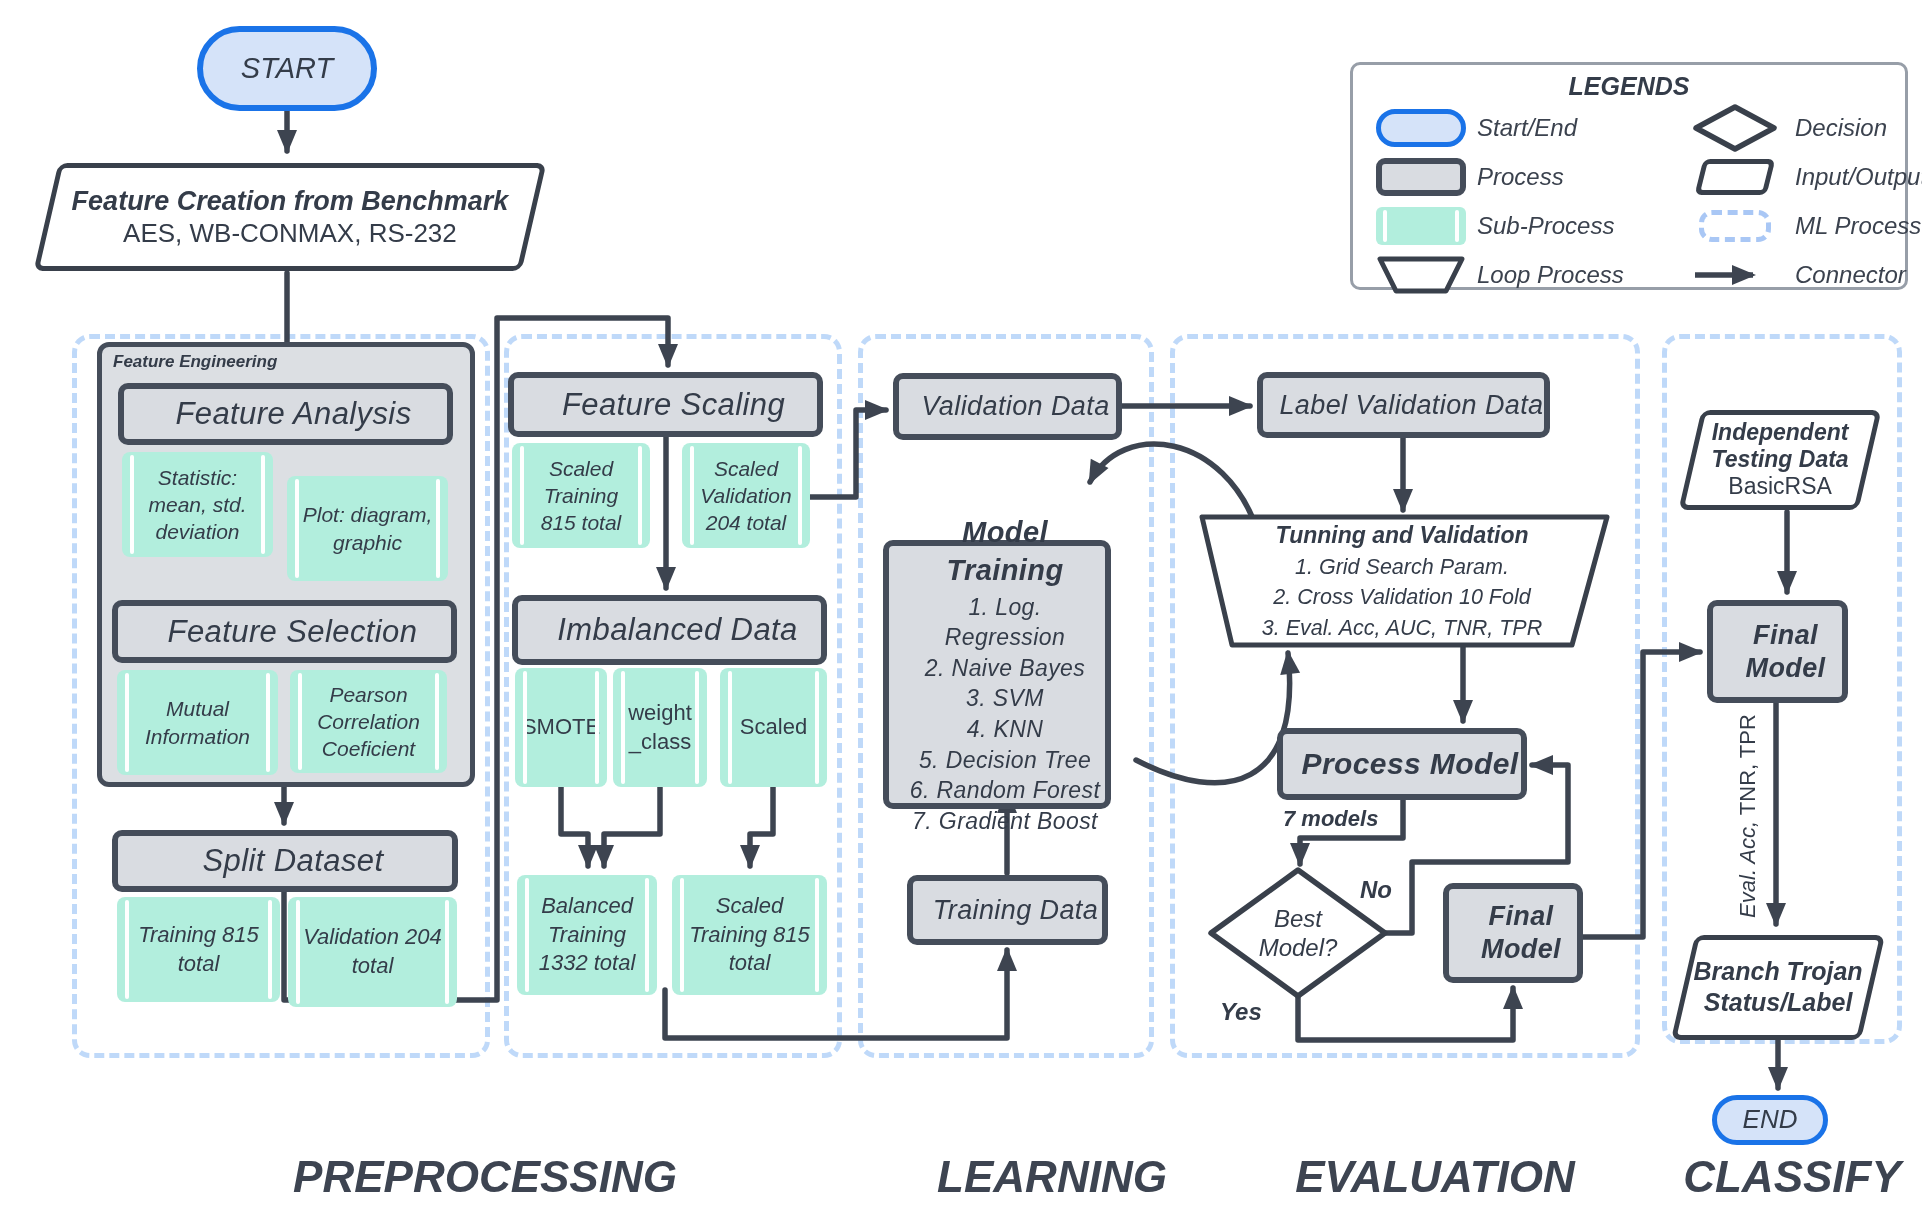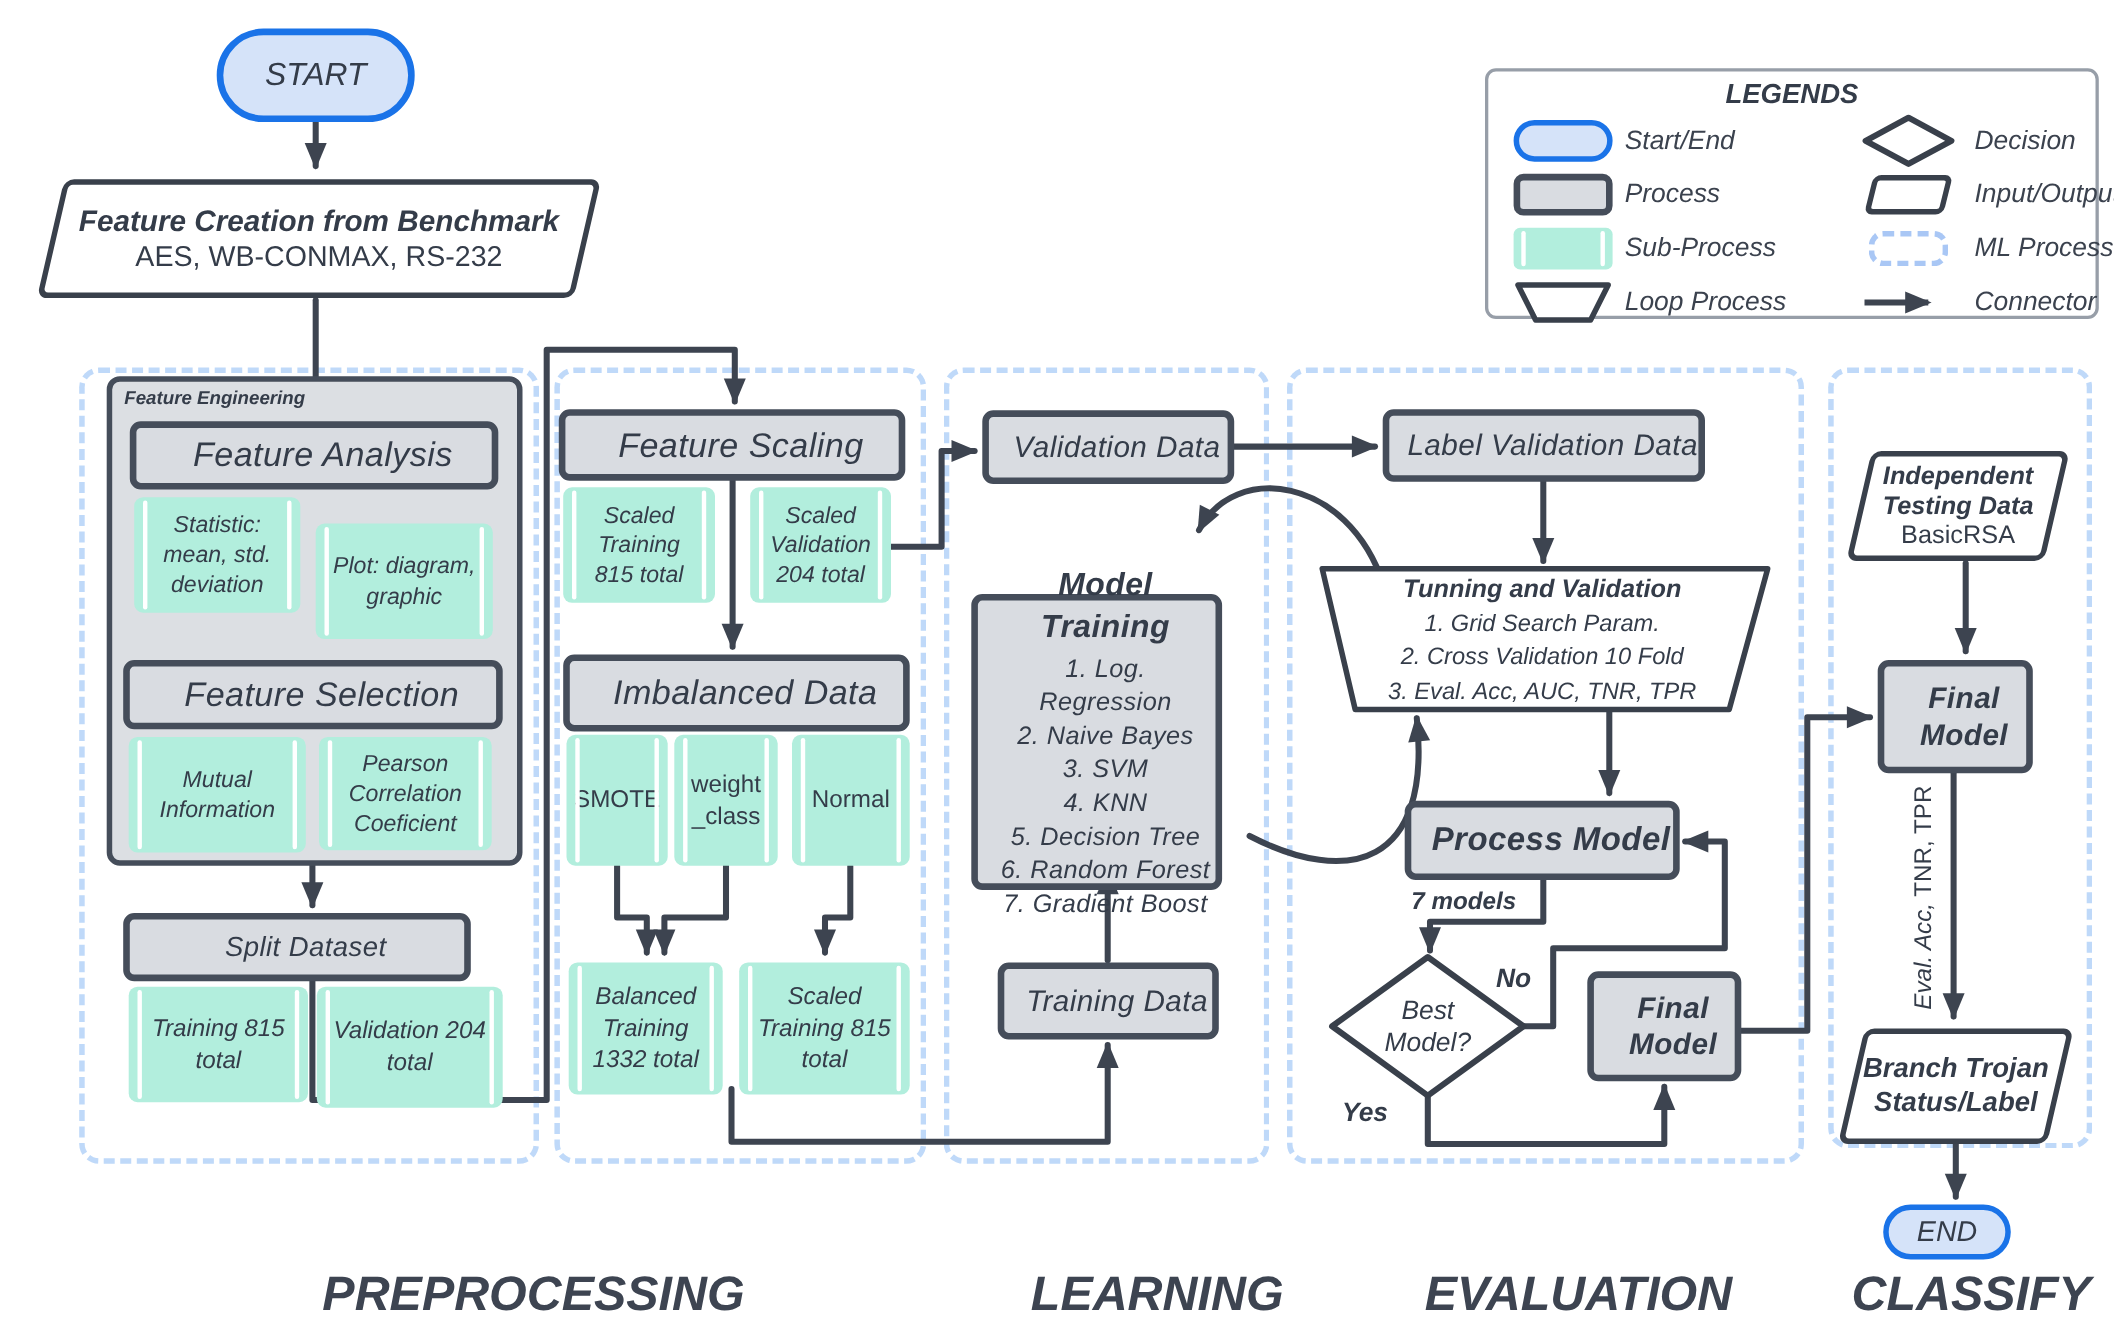--- a/index.html
+++ b/index.html
@@ -147,38 +147,38 @@
   </div>
   <div class="n sub" style="left:122px;top:452px;width:151px;height:105px;font-size:21px;">Statistic: mean, std. deviation</div>
   <div class="n sub" style="left:287px;top:452px;width:161px;height:105px;font-size:21px;margin-top:24px;">Plot: diagram, graphic</div>
 
   <div class="n proc" style="left:112px;top:600px;width:345px;height:63px;font-size:31px;">
     <span>Feature Selection</span>
   </div>
   <div class="n sub" style="left:117px;top:670px;width:161px;height:105px;font-size:21px;">Mutual Information</div>
   <div class="n sub" style="left:290px;top:670px;width:157px;height:103px;font-size:21px;">Pearson Correlation Coeficient</div>
 
-  <div class="n proc" style="left:112px;top:830px;width:316px;height:62px;font-size:25px;">
+  <div class="n proc" style="left:112px;top:830px;width:346px;height:62px;font-size:31px;">
     <span>Split Dataset</span>
   </div>
   <div class="n sub" style="left:117px;top:897px;width:163px;height:105px;font-size:22px;">Training 815 total</div>
   <div class="n sub" style="left:288px;top:897px;width:169px;height:110px;font-size:22px;">Validation 204 total</div>
 
   <div class="n proc" style="left:508px;top:372px;width:315px;height:65px;font-size:31px;">
     <span>Feature Scaling</span>
   </div>
   <div class="n sub" style="left:512px;top:443px;width:138px;height:105px;font-size:21px;">Scaled Training 815 total</div>
   <div class="n sub" style="left:682px;top:443px;width:128px;height:105px;font-size:21px;padding:2px 8px;">Scaled Validation 204 total</div>
 
   <div class="n proc" style="left:512px;top:595px;width:315px;height:70px;font-size:31px;">
     <span>Imbalanced Data</span>
   </div>
   <div class="n sub upright" style="left:515px;top:668px;width:92px;height:119px;font-size:22px;padding:2px 6px;">SMOTE</div>
   <div class="n sub upright" style="left:613px;top:668px;width:94px;height:119px;font-size:22px;padding:2px 14px;">weight _class</div>
-  <div class="n sub upright" style="left:720px;top:668px;width:107px;height:119px;font-size:22px;padding:2px 10px;">Normal</div>
+  <div class="n sub upright" style="left:720px;top:668px;width:107px;height:119px;font-size:22px;padding:2px 10px;">Scaled</div>
 
   <div class="n sub" style="left:517px;top:875px;width:140px;height:120px;font-size:22px;">Balanced Training 1332 total</div>
   <div class="n sub" style="left:672px;top:875px;width:155px;height:120px;font-size:22px;">Scaled Training 815 total</div>
 
   <div class="n proc" style="left:893px;top:373px;width:229px;height:67px;font-size:27px;">
     <span>Validation Data</span>
   </div>
   <div class="n proc" style="left:883px;top:540px;width:228px;height:269px;font-size:23px;line-height:1.33;">
     <div class="b" style="font-size:29px;margin-bottom:2px;">Model Training</div>
     <div>1. Log. Regression</div>

